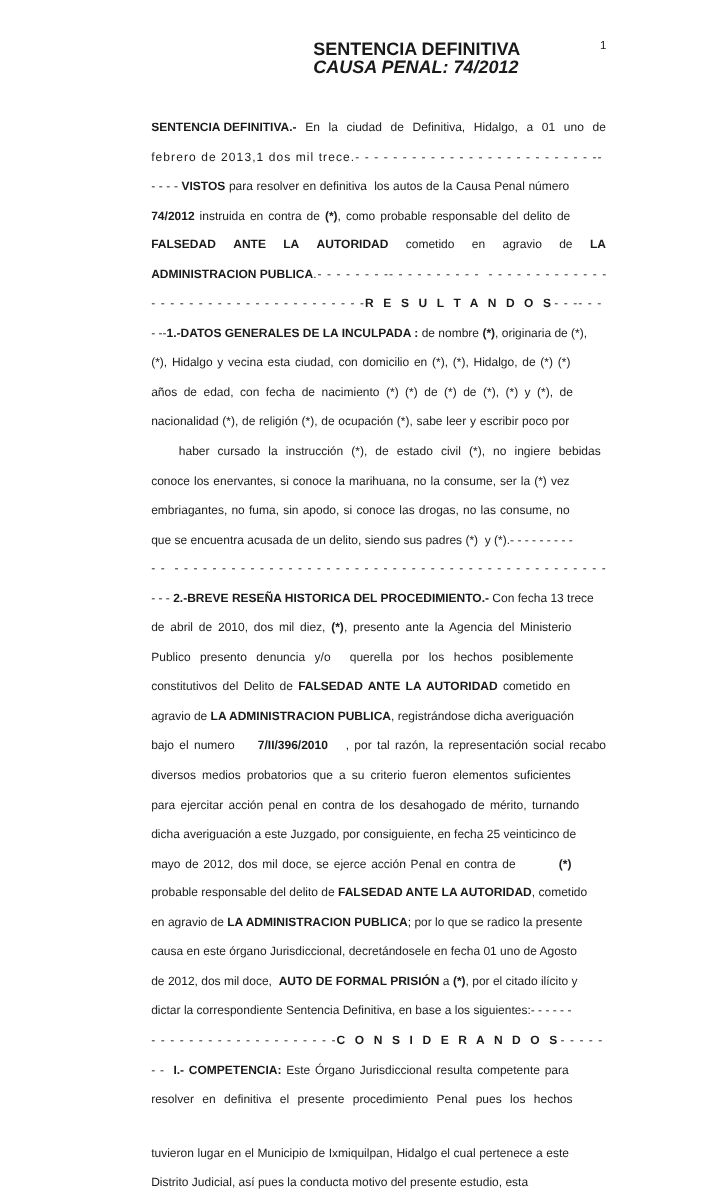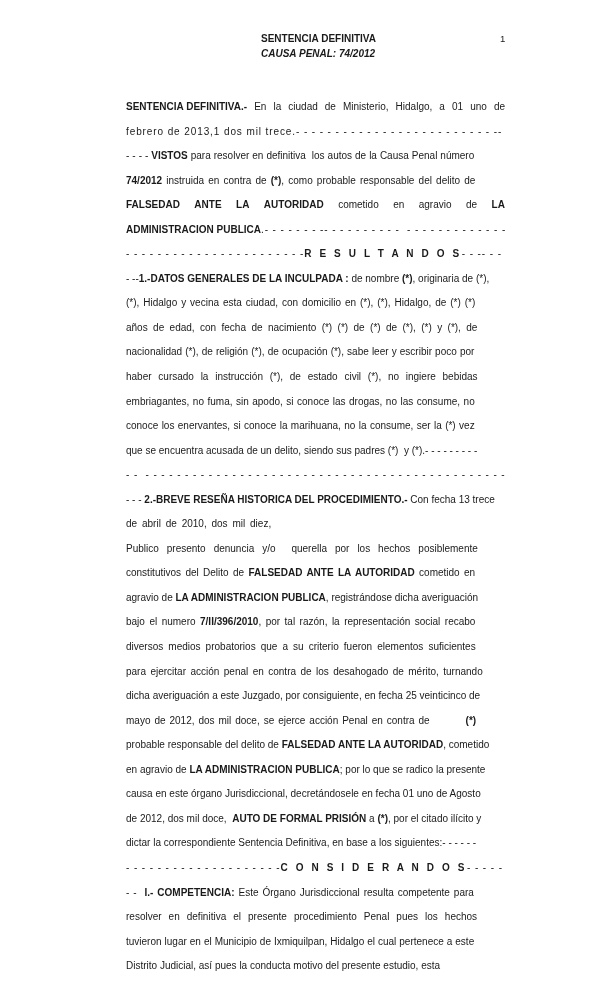--- a/index.html
+++ b/index.html
@@ -1,19 +1,19 @@
 <!DOCTYPE html>
 <html><head>
 <meta charset="utf-8">
 <style>
   html, body { margin: 0; padding: 0; background: #ffffff; }
   body { width: 603px; height: 994px; position: relative; overflow: hidden;
          font-family: "Liberation Sans", "DejaVu Sans", sans-serif; color: #1a1a1a; }
   .header { position: absolute; top: 33px; left: 0; width: 603px; }
-  .header-line { position: absolute; left: 261px; font-size: 10px; font-weight: bold; white-space: nowrap; letter-spacing: 0; }
+  .header-line { position: absolute; left: 261px; font-size: 15px; font-weight: bold; white-space: nowrap; letter-spacing: 0; }
   .hl1 { top: 0; }
   .hl2 { top: 15px; font-style: italic; }
   .page-num { position: absolute; top: 0; left: 500px; font-size: 9.6px; }
   .body { position: absolute; top: 95px; left: 126px; width: 379px; }
   .line { height: 24.55px; line-height: 24.55px; font-size: 10px; white-space: nowrap; overflow: hidden;
           display: flex; justify-content: space-between; }
   .line.left { justify-content: flex-start; }
   .line span.w { white-space: pre; }
   b { font-weight: bold; }
   .dashes { letter-spacing: 0.9px; }
@@ -28,21 +28,21 @@
   <div class="page-num">1</div>
 </div>
 
 <div class="body" id="doc-body">
     <div class="line">
       <b class="w">SENTENCIA DEFINITIVA.-</b>
       <span class="w">En</span>
       <span class="w">la</span>
       <span class="w">ciudad</span>
       <span class="w">de</span>
-      <span class="w">Ministerio,</span>
+      <span class="w">Definitiva,</span>
       <span class="w">Hidalgo,</span>
       <span class="w">a</span>
       <span class="w">01</span>
       <span class="w">uno</span>
       <span class="w">de</span>
     </div>
     <div class="line left" style="justify-content: flex-start;">
       <span class="w dashes">febrero de 2013,1 dos mil trece.- - - - - - - - - - - - - - - - - - - - - - - - - -- - - - - - - - - - -</span>
     </div>
     <div class="line left" style="word-spacing: 0.204102px;">
@@ -85,59 +85,59 @@
     </div>
     <div class="line left" style="word-spacing: 1.17299px;">
       <span class="w">(*), Hidalgo y vecina esta ciudad, con domicilio en (*), (*), Hidalgo, de (*) (*)</span>
     </div>
     <div class="line left" style="word-spacing: 2.61426px;">
       <span class="w">años de edad, con fecha de nacimiento (*) (*) de (*) de (*), (*) y (*), de</span>
     </div>
     <div class="line left" style="word-spacing: 0.329327px;">
       <span class="w">nacionalidad (*), de religión (*), de ocupación (*), sabe leer y escribir poco por</span>
     </div>
-    <div class="line left" style="word-spacing: 3.96591px;">
+    <div class="line left" style="word-spacing: 3.96591px; margin-left: 23px;">
       <span class="w">haber cursado la instrucción (*), de estado civil (*), no ingiere bebidas</span>
+    </div>
+    <div class="line left" style="word-spacing: 0.608173px;">
+      <span class="w">conoce los enervantes, si conoce la marihuana, no la consume, ser la (*) vez</span>
     </div>
     <div class="line left" style="word-spacing: 0.708333px;">
       <span class="w">embriagantes, no fuma, sin apodo, si conoce las drogas, no las consume, no</span>
-    </div>
-    <div class="line left" style="word-spacing: 0.608173px;">
-      <span class="w">conoce los enervantes, si conoce la marihuana, no la consume, ser la (*) vez</span>
     </div>
     <div class="line left">
       <span class="w">que se encuentra acusada de un delito, siendo sus padres (*)  y (*).- - - - - - - - -</span>
     </div>
     <div class="line left" style="justify-content: flex-start;">
       <span class="w dashes">- -  - - - - - - - - - - - - - - - - - - - - - - - - - - - - - - - - - - - - - - - - - - - - - - - - - - - -</span>
     </div>
     <div class="line left">
       <span class="w">- - - </span>
       <b class="w">2.-BREVE RESEÑA HISTORICA DEL PROCEDIMIENTO.-</b>
       <span class="w"> Con fecha 13 trece</span>
     </div>
-    <div class="line left" style="word-spacing: 2.05048px; flex-direction: column;">
+    <div class="line left" style="word-spacing: 2.05048px;">
       <span class="w">de abril de 2010, dos mil diez, </span>
       <b class="w">(*)</b>
       <span class="w">, presento ante la Agencia del Ministerio</span>
     </div>
     <div class="line left" style="word-spacing: 5.17882px;">
       <span class="w">Publico presento denuncia y/o  querella por los hechos posiblemente</span>
     </div>
     <div class="line left" style="word-spacing: 1.5816px;">
       <span class="w">constitutivos del Delito de </span>
       <b class="w">FALSEDAD ANTE LA AUTORIDAD</b>
       <span class="w"> cometido en</span>
     </div>
     <div class="line left">
       <span class="w">agravio de </span>
       <b class="w">LA ADMINISTRACION PUBLICA</b>
       <span class="w">, registrándose dicha averiguación</span>
     </div>
-    <div class="line left" style="word-spacing: 1.69375px;">
+    <div class="line left" style="word-spacing: 1.69375px; justify-content: space-between;">
       <span class="w">bajo el numero </span>
       <b class="w">7/II/396/2010</b>
       <span class="w">, por tal razón, la representación social recabo</span>
     </div>
     <div class="line left" style="word-spacing: 2.29167px;">
       <span class="w">diversos medios probatorios que a su criterio fueron elementos suficientes</span>
     </div>
     <div class="line left" style="word-spacing: 1.65199px;">
       <span class="w">para ejercitar acción penal en contra de los desahogado de mérito, turnando</span>
     </div>
@@ -178,19 +178,19 @@
       <span class="w dashes">- - - - - - - - - - - - - - - - - - - - -</span>
     </div>
     <div class="line left" style="word-spacing: 1.16335px;">
       <span class="w">- -  </span>
       <b class="w">I.-  COMPETENCIA:</b>
       <span class="w"> Este Órgano Jurisdiccional resulta competente para</span>
     </div>
     <div class="line left" style="word-spacing: 4.23958px;">
       <span class="w">resolver en definitiva el presente procedimiento Penal pues los hechos</span>
     </div>
-    <div class="line left" style="word-spacing: 0.203125px;">
+    <div class="line left" style="word-spacing: 0.203125px; margin-top: 20px;">
       <span class="w">tuvieron lugar en el Municipio de Ixmiquilpan, Hidalgo el cual pertenece a este</span>
     </div>
     <div class="line left">
       <span class="w">Distrito Judicial, así pues la conducta motivo del presente estudio, esta</span>
     </div>
   </div>
 
 </body></html>

